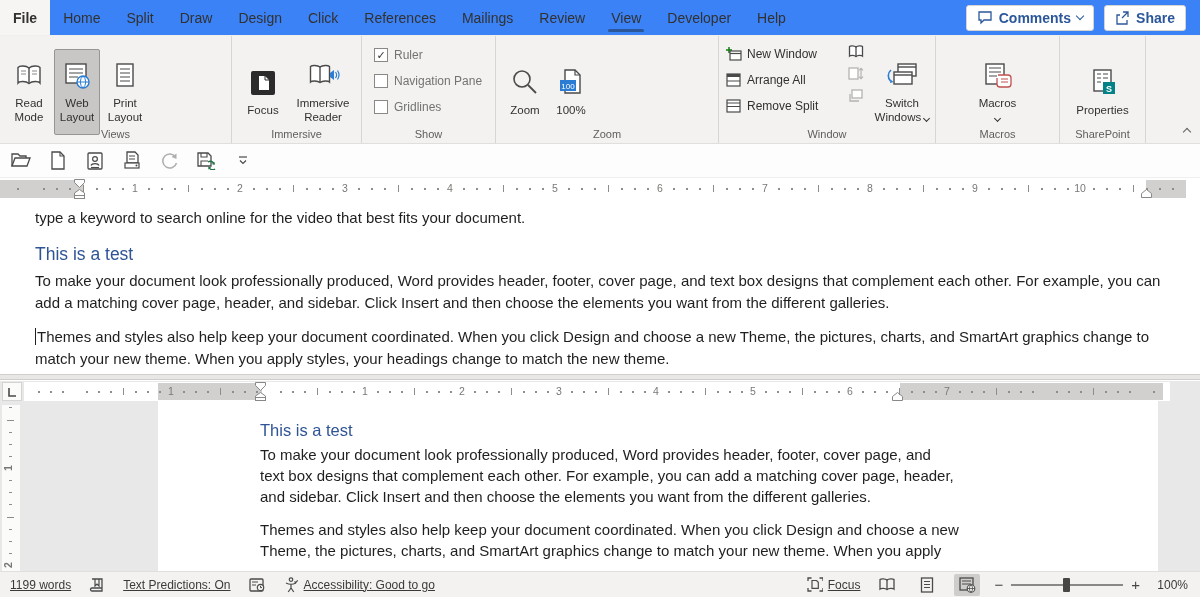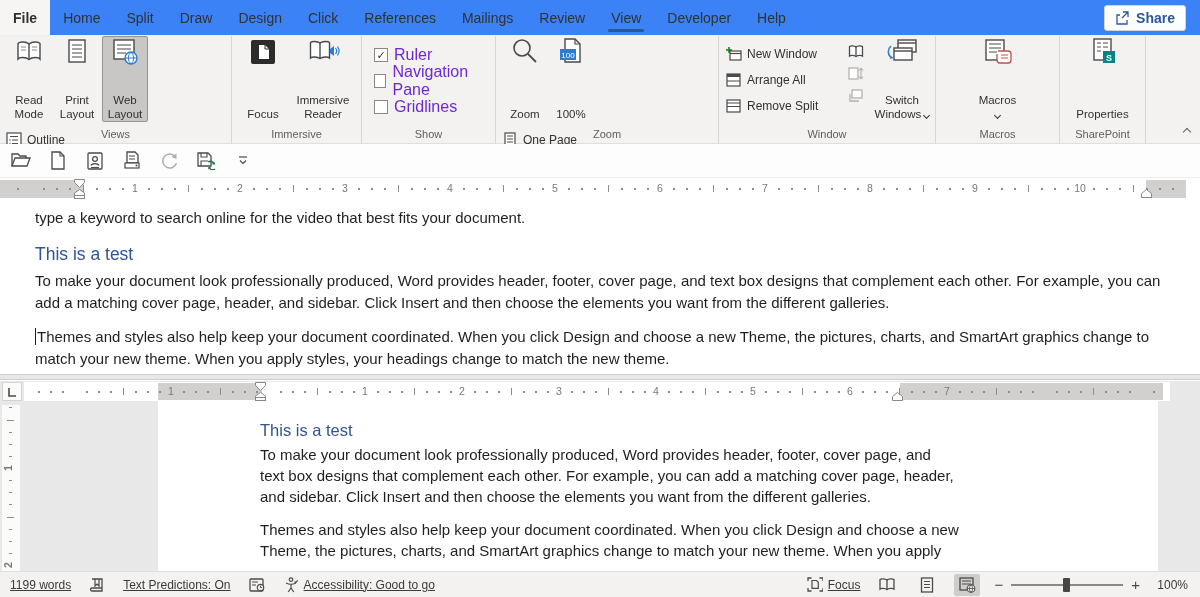--- a/index.html
+++ b/index.html
@@ -22,36 +22,36 @@
   .chev { display:inline-block; width:6px; height:6px; border-right:1.5px solid currentColor;
           border-bottom:1.5px solid currentColor; transform:rotate(45deg); margin-top:-3px; }
   .chev.up { transform:rotate(-135deg); margin-top:3px; }
 
   
   .ribbon { position:absolute; left:0; top:36px; width:1200px; height:108px; background:#f3f2f1;
             border-bottom:1px solid #e1dfdd; }
   .rgroup { position:absolute; top:0; height:107px; border-right:1px solid #d8d6d4; }
   .rgroup-label { position:absolute; bottom:3px; left:0; right:0; text-align:center;
                   font-size:11px; color:#605e5c; }
-  .bigbtn { display:flex; flex-direction:column; align-items:center; justify-content:space-between;
-            width:46px; height:86px; border:1px solid transparent; border-radius:2px; }
+  .bigbtn { display:flex; flex-direction:column; align-items:center; justify-content:center;
+            width:46px; height:86px; border:1px solid transparent; border-radius:2px;margin-top:13px; }
   .bigbtn .blabel { font-size:11.5px; color:#323130; text-align:center; line-height:14px; margin-top:5px; }
   .bigbtn.selected { background:#c9c7c5; border-color:#989694; }
   .smallitem { display:flex; align-items:center; gap:5px; height:24px; font-size:12px; color:#323130; }
   .views { left:0; width:232px; }
   .views .row { display:flex; padding-left:6px; gap:2px; }
   .views .stack { display:flex; flex-direction:column; justify-content:flex-start; margin-left:6px; padding-top:6px; gap:2px; }
   .immersive { left:232px; width:130px; }
   .immersive .row { display:flex; padding-left:8px; gap:4px; }
   .show { left:362px; width:134px; }
   .show .stack { padding:7px 0 0 12px; display:flex; flex-direction:column; gap:2px; }
   .chk-row { display:flex; align-items:center; gap:6px; height:24px; }
   .chk { width:14px; height:14px; border:1px solid #8a8886; background:#fff; font-size:11px;
          line-height:12px; text-align:center; color:#323130; }
-  .chk-lab { font-size:16px; color:#6d28d9; }
+  .chk-lab { font-size:12px; color:#737373; }
   .zoomg { left:496px; width:223px; }
   .zoomg .row { display:flex; padding-left:6px; }
   .zoomg .stack { display:flex; flex-direction:column; margin-left:6px; padding-top:6px; gap:2px; }
   .windowg { left:719px; width:217px; }
   .windowg .row { display:flex; padding-left:6px; }
   .windowg .stack { display:flex; flex-direction:column; padding-top:6px; gap:2px; width:118px; }
   .windowg .minis { display:flex; flex-direction:column; align-items:center; gap:7px; padding-top:8px; width:26px; }
   .macrosg { left:936px; width:124px; }
   .macrosg .row { display:flex; justify-content:center; }
   .spg { left:1060px; width:86px; }
@@ -137,20 +137,27 @@
         <div class="tab">Click</div>
         <div class="tab">References</div>
         <div class="tab">Mailings</div>
         <div class="tab">Review</div>
         <div class="tab active">View</div>
         <div class="tab">Developer</div>
         <div class="tab">Help</div>
       </div>
     <div class="tabbar-right">
       <div class="pill-btn">
+        <svg width="16" height="15" viewBox="0 0 16 15">
+          <path d="M2 2 h12 v8 h-7 l-3 3 v-3 h-2 z" fill="none" stroke="#2b579a" stroke-width="1.3"></path>
+        </svg>
+        <span>Comments</span>
+        <span class="chev"></span>
+      </div>
+      <div class="pill-btn">
         <svg width="15" height="15" viewBox="0 0 15 15">
           <path d="M5 5 H2 v9 h10 v-4" fill="none" stroke="#2b579a" stroke-width="1.3"></path>
           <path d="M8 2 h5 v5 M13 2 L7 8" fill="none" stroke="#2b579a" stroke-width="1.3"></path>
         </svg>
         <span>Share</span>
       </div>
     </div>
   </div>
 
   <div class="ribbon">
@@ -158,35 +165,35 @@
     <div class="rgroup views">
       <div class="row">
         <div class="bigbtn">
           <svg width="32" height="30" viewBox="0 0 32 30">
             <path d="M16 7 C13 4.5 6.5 4.5 5 6.5 V22 C6.5 20 13 20 16 22.5 C19 20 25.5 20 27 22 V6.5 C25.5 4.5 19 4.5 16 7 Z" fill="#fff" stroke="#4a4a4a" stroke-width="1.4"></path>
             <path d="M16 7 V22.5" stroke="#4a4a4a" stroke-width="1.4"></path>
             <path d="M8 10 h5 M8 13 h5 M19 10 h5 M19 13 h5" stroke="#8a8886" stroke-width="1"></path>
           </svg>
           <div class="blabel">Read Mode</div>
         </div>
-        <div class="bigbtn">
-          <svg width="32" height="30" viewBox="0 0 32 30">
-            <rect x="8" y="3" width="16" height="22" fill="#fff" stroke="#4a4a4a" stroke-width="1.4"></rect>
-            <path d="M11 8 h10 M11 12 h10 M11 16 h10 M11 20 h10" stroke="#4a4a4a" stroke-width="1.1"></path>
-          </svg>
-          <div class="blabel">Print Layout</div>
-        </div>
         <div class="bigbtn selected">
           <svg width="32" height="30" viewBox="0 0 32 30">
             <rect x="5" y="3" width="20" height="19" fill="#fff" stroke="#4a4a4a" stroke-width="1.4"></rect>
             <path d="M8 8 h14 M8 12 h14 M8 16 h9" stroke="#4a4a4a" stroke-width="1.1"></path>
             <circle cx="22" cy="21" r="6" fill="#fff" stroke="#2b7cd3" stroke-width="1.4"></circle>
             <path d="M16 21 h12 M22 15 a8 8 0 0 1 0 12 M22 15 a8 8 0 0 0 0 12" fill="none" stroke="#2b7cd3" stroke-width="1"></path>
           </svg>
           <div class="blabel">Web Layout</div>
+        </div>
+        <div class="bigbtn">
+          <svg width="32" height="30" viewBox="0 0 32 30">
+            <rect x="8" y="3" width="16" height="22" fill="#fff" stroke="#4a4a4a" stroke-width="1.4"></rect>
+            <path d="M11 8 h10 M11 12 h10 M11 16 h10 M11 20 h10" stroke="#4a4a4a" stroke-width="1.1"></path>
+          </svg>
+          <div class="blabel">Print Layout</div>
         </div>
       </div>
       <div class="stack">
         <div class="smallitem">
           <svg width="16" height="16" viewBox="0 0 16 16">
             <rect x="1" y="1" width="14" height="14" fill="#fff" stroke="#4a4a4a" stroke-width="1.2"></rect>
             <path d="M4 4.5 h8 M6 8 h6 M6 11.5 h6" stroke="#4a4a4a" stroke-width="1.1"></path>
             <path d="M3.5 8 h1 M3.5 11.5 h1" stroke="#4a4a4a" stroke-width="1.4"></path>
           </svg>
           <span>Outline</span>

